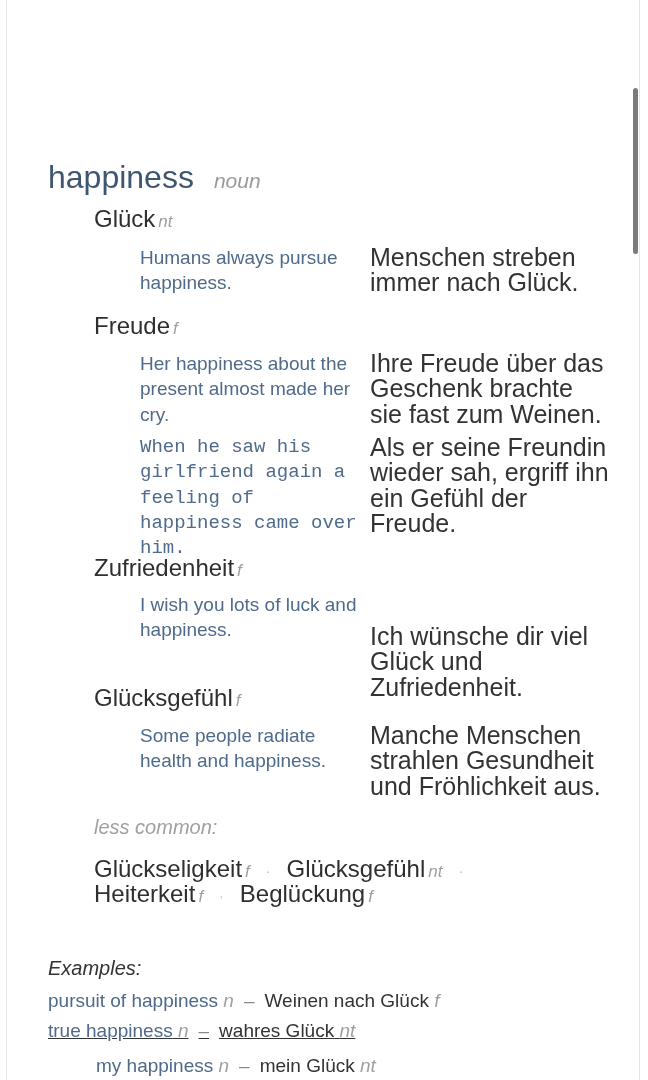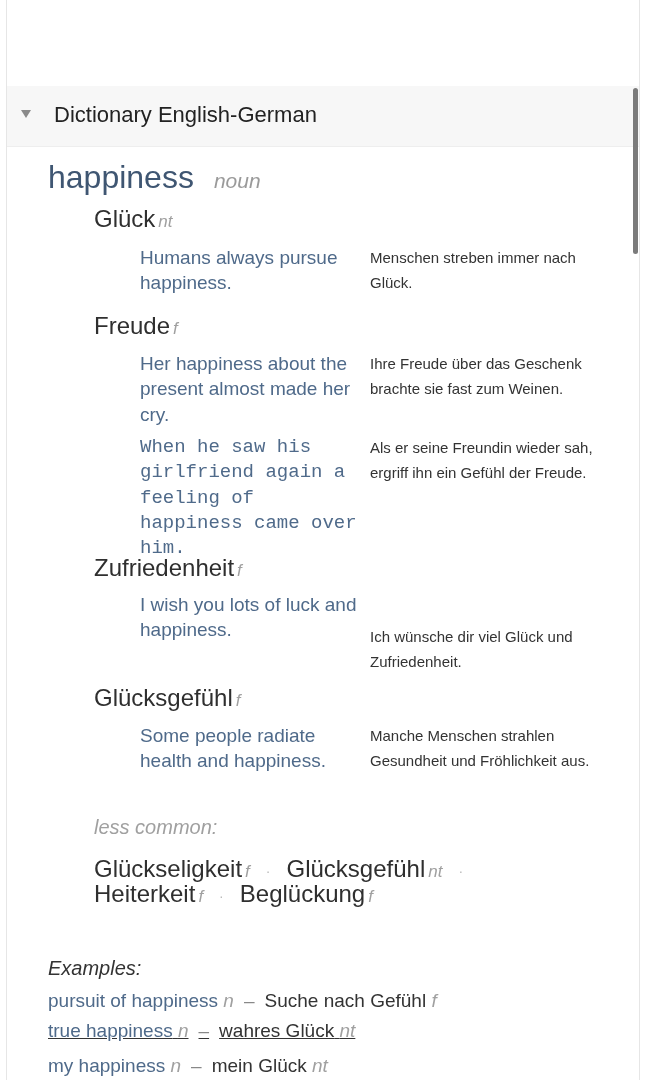--- a/index.html
+++ b/index.html
@@ -64,42 +64,38 @@
 
   
   .content { position: absolute; left: 0; top: 147px; width: 620px; }
   .headword { position: absolute; left: 41px; top: 12px; font-size: 32px; color: #3f5672; }
   .pos { font-style: italic; font-size: 21px; color: #9a9a9a; margin-left: 20px; }
 
   .trans { position: absolute; left: 87px; font-size: 24px; color: #2f2f2f; text-align: center; }
   .gender { font-style: italic; font-size: 17px; color: #a0a0a0; margin-left: 3px; }
 
   .ex-en { position: absolute; left: 133px; width: 218px; font-size: 19px; line-height: 25.3px; color: #4f6a8a; }
-  .ex-de { position: absolute; left: 363px; width: 240px; font-size: 15px; line-height: 25.3px; color: #333; }
+  .ex-de { position: absolute; left: 363px; width: 240px; font-size: 25px; line-height: 25.3px; color: #333; }
 
   .less-common-label { position: absolute; left: 87px; top: 669px; font-size: 20px; font-style: italic; color: #a0a0a0; }
   .lc-line { position: absolute; left: 87px; font-size: 24px; color: #2f2f2f; white-space: nowrap; }
   .dot { color: #bbb; font-size: 14px; margin: 0 16px; vertical-align: middle; }
 
   .examples-label { position: absolute; left: 41px; top: 810px; font-size: 20px; font-style: italic; color: #333; }
   .ex-line { position: absolute; left: 41px; font-size: 19px; color: #333; white-space: nowrap; }
   .ex-line .src { color: #4f6a8a; }
   .ex-line .g { font-style: italic; color: #a0a0a0; }
   .ex-line .dash { color: #888; margin: 0 10px; }
 </style>
 </head>
 <body>
 
 <div class="window">
 
 
-  <div class="section-header">
-    <div class="triangle-icon"></div>
-    <div class="section-title">Dictionary English-German</div>
-  </div>
 
   <div class="scrollbar"></div>
 
   <div class="content">
     <div class="headword">
       <span>happiness</span><span class="pos">noun</span>
     </div>
 
     <div class="trans" style="top:58px;">
       <span>Glück</span><span class="gender">nt</span>
@@ -130,22 +126,22 @@
     <div class="less-common-label">less common:</div>
     <div class="lc-line" style="top:708px;">
       <span><span>Glückseligkeit</span><span class="gender">f</span></span><span class="dot">·</span><span><span>Glücksgefühl</span><span class="gender">nt</span></span><span class="dot">·</span>
     </div>
     <div class="lc-line" style="top:733px;">
       <span><span>Heiterkeit</span><span class="gender">f</span></span><span class="dot">·</span><span><span>Beglückung</span><span class="gender">f</span></span>
     </div>
 
     <div class="examples-label">Examples:</div>
     <div class="ex-line" style="top:843px;">
-      <span class="src">pursuit of happiness</span> <span class="g">n</span><span class="dash">–</span><span>Suche nach Gefühl</span> <span class="g">f</span>
+      <span class="src">pursuit of happiness</span> <span class="g">n</span><span class="dash">–</span><span>Weinen nach Glück</span> <span class="g">f</span>
     </div>
     <div class="ex-line" style="top:873px;text-decoration:underline;">
       <span class="src">true happiness</span> <span class="g">n</span><span class="dash">–</span><span>wahres Glück</span> <span class="g">nt</span>
     </div>
-    <div class="ex-line" style="top:908px;">
+    <div class="ex-line" style="top:908px;margin-left:48px;">
       <span class="src">my happiness</span> <span class="g">n</span><span class="dash">–</span><span>mein Glück</span> <span class="g">nt</span>
     </div>
   </div>
 </div>
 
 </body></html>

